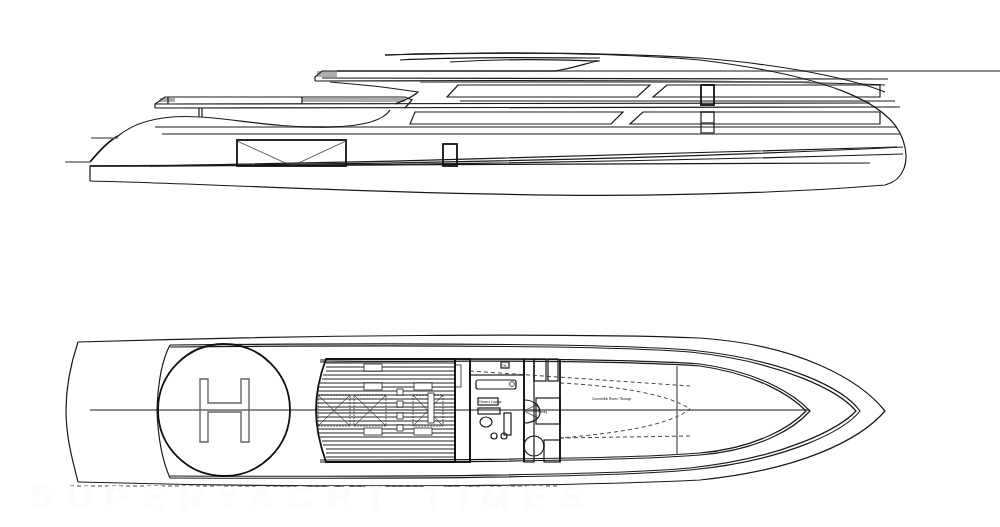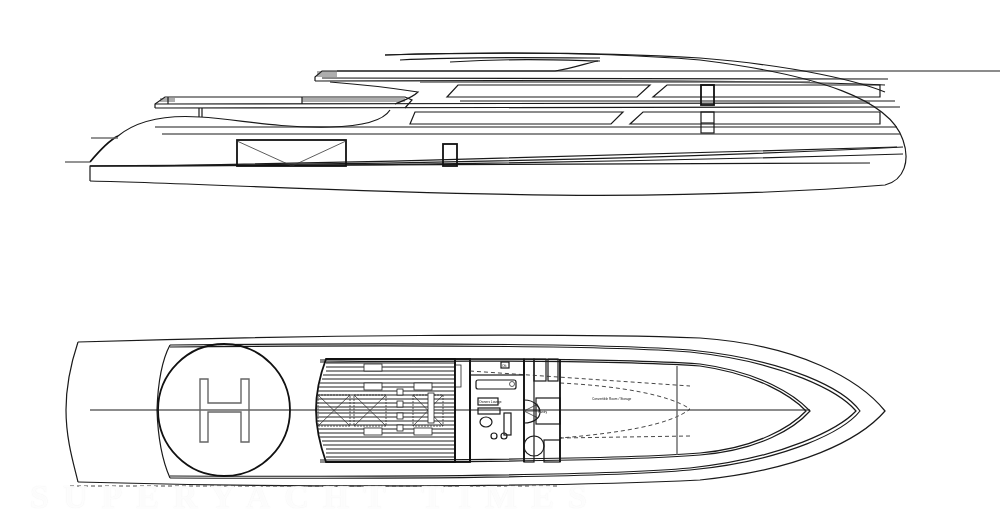--- a/index.html
+++ b/index.html
@@ -6,21 +6,21 @@
   body { width: 1000px; height: 527px; overflow: hidden; position: relative; font-family: "Liberation Sans", sans-serif; }
   .canvas { position: absolute; left: 0; top: 0; width: 1000px; height: 527px; }
   svg { display: block; }
   .ln { fill: none; stroke: #1a1a1a; stroke-width: 1.2; }
   .lnb { fill: none; stroke: #111; stroke-width: 1.8; }
   .lnt { fill: none; stroke: #333; stroke-width: 0.8; }
   .lng { fill: none; stroke: #666; stroke-width: 1.4; }
   .dash { fill: none; stroke: #333; stroke-width: 0.9; stroke-dasharray: 4 3; }
   .deck { fill: none; stroke: #222; stroke-width: 1.1; }
   .tiny { font-family: "Liberation Sans", sans-serif; font-size: 3.2px; fill: #111; }
-  .wm { position: absolute; left: 30px; top: 478px; font-family: Liberation Serif, serif; font-size: 34px; font-weight: bold; letter-spacing: 14px; color: rgba(255,255,255,0.85); text-shadow: 0 0 1px rgba(200,200,200,0.35); white-space: nowrap; }
+  .wm { position: absolute; left: 30px; top: 478px; font-family: Liberation Sans, sans-serif; font-size: 34px; font-weight: bold; letter-spacing: 14px; color: rgba(255,255,255,0.85); text-shadow: 0 0 1px rgba(200,200,200,0.35); white-space: nowrap; }
 </style>
 </head>
 <body>
 
 <div class="canvas">
 <svg width="1000" height="527" viewBox="0 0 1000 527" xmlns="http://www.w3.org/2000/svg">
 
   <g>
 
     <path class="ln" d="M90,181 C300,186 600,208 885,185 C905,180 910,160 903,140 C890,100 820,75 700,60 C600,52 480,52 385,55"></path>

